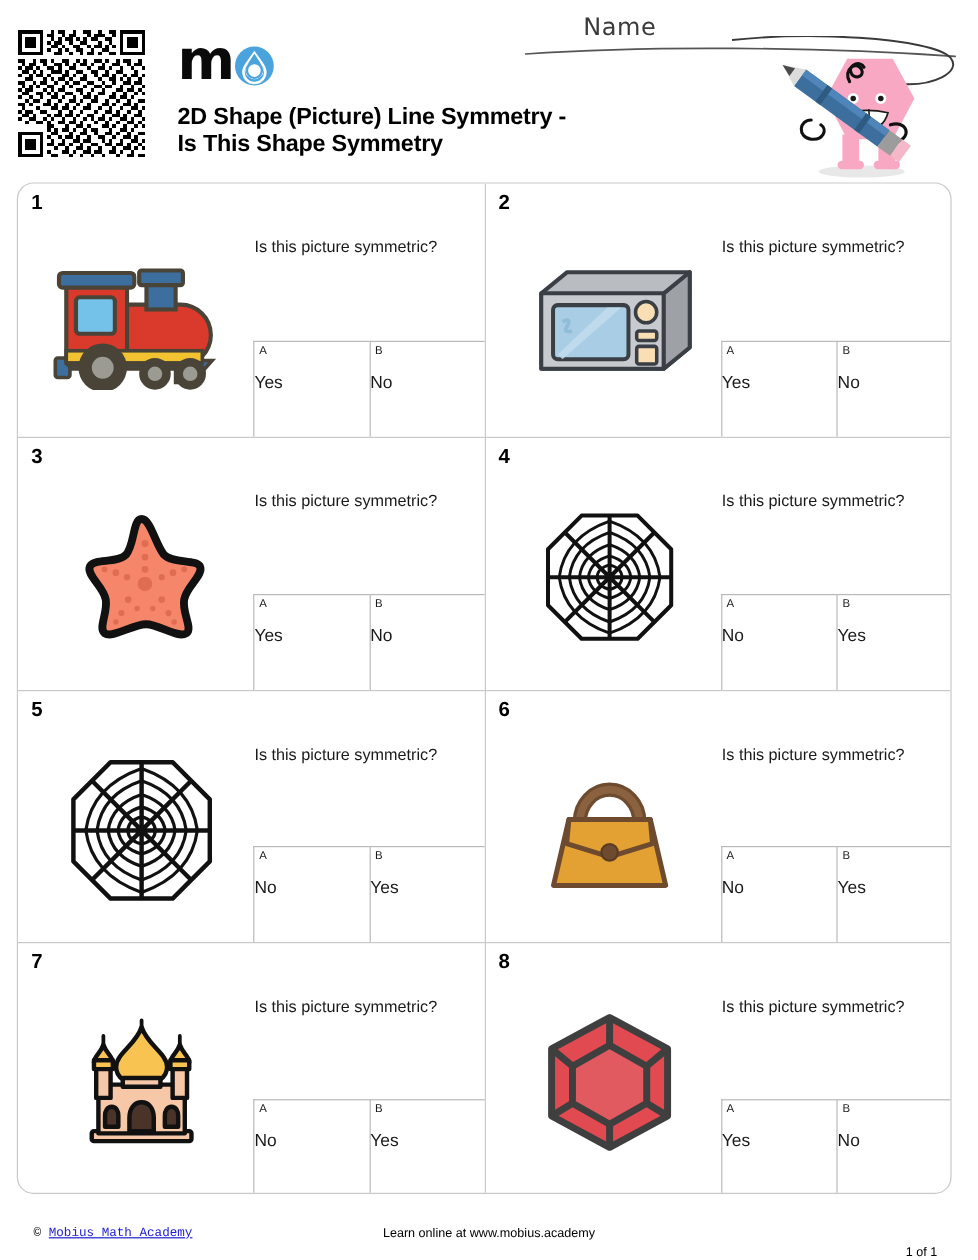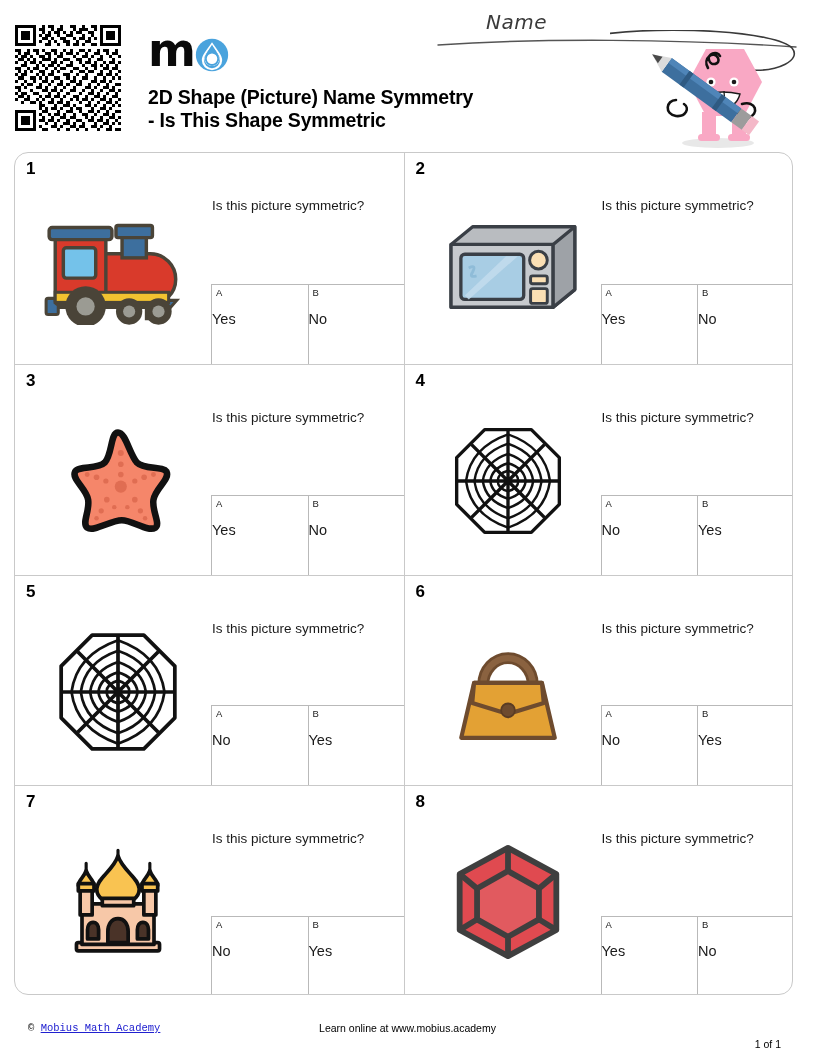--- a/index.html
+++ b/index.html
@@ -28,21 +28,21 @@
     margin-top: 10px;
     font-family: "Liberation Sans Narrow", "Liberation Sans", sans-serif;
     font-weight: bold; font-size: 19.5px; line-height: 23px;
     letter-spacing: -0.2px; color: #000;
     max-width: 330px;
   }
   .name-area { position: absolute; left: 430px; top: 8px; width: 372px; height: 60px; }
   .name-label {
     position: absolute; left: 56px; top: 2px;
     font-family: "DejaVu Sans", sans-serif;
-    font-size: 20px; color: #3a3a3a; letter-spacing: 0.5px; font-style: italic;
+    font-size: 20px; color: #3a3a3a; letter-spacing: 0.5px;
   }
   .mascot { position: absolute; left: 610px; top: 30px; width: 195px; height: 120px; }
 
   
   .sheet {
     position: absolute; left: 14px; top: 152px;
     width: 779px; height: 843px;
     border: 1.6px solid #c9c9c9;
     border-radius: 14px;
     background: #fff;
@@ -461,21 +461,21 @@
             <path d="M20 9 C25 16 29.5 21 29.5 26 A9.5 9.5 0 0 1 10.5 26 C10.5 21 15 16 20 9 Z" fill="#4aa3dd"></path>
             <circle cx="20" cy="24" r="9" fill="#ffffff"></circle>
             <path d="M11.5 21 A9 9 0 0 0 28.5 21 Z" fill="#4aa3dd" opacity="0"></path>
             <circle cx="20" cy="24" r="8.5" fill="#4aa3dd"></circle>
             <path d="M12 19.5 L28 19.5 A8 8 0 0 1 12 19.5 Z" fill="#ffffff" opacity="0"></path>
             <circle cx="20" cy="23.5" r="7.5" fill="#ffffff"></circle>
             <path d="M20 8 C24.5 15 28 20 28 24.5 A8 8 0 0 1 12 24.5 C12 20 15.5 15 20 8 Z" fill="#4aa3dd"></path>
             <circle cx="20" cy="24.5" r="6.2" fill="#ffffff"></circle>
           </svg></span>
     </div>
-    <div class="title">2D Shape (Picture) Name Symmetry - Is This Shape Symmetric</div>
+    <div class="title">2D Shape (Picture) Line Symmetry - Is This Shape Symmetry</div>
   </div>
 
   <div class="name-area">
     <div class="name-label">Name</div>
     <svg width="372" height="60" viewBox="0 0 372 60" style="position:absolute;left:0;top:0;">
       <path d="M8 37 C110 30 250 31 366 39" stroke="#555" stroke-width="1.4" fill="none" stroke-linecap="round"></path>
     </svg>
   </div>
 
   <svg class="mascot" viewBox="0 0 195 120">

